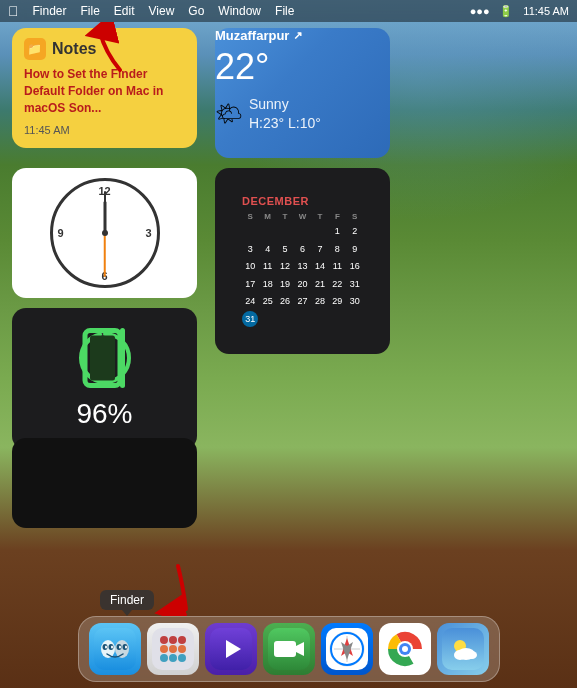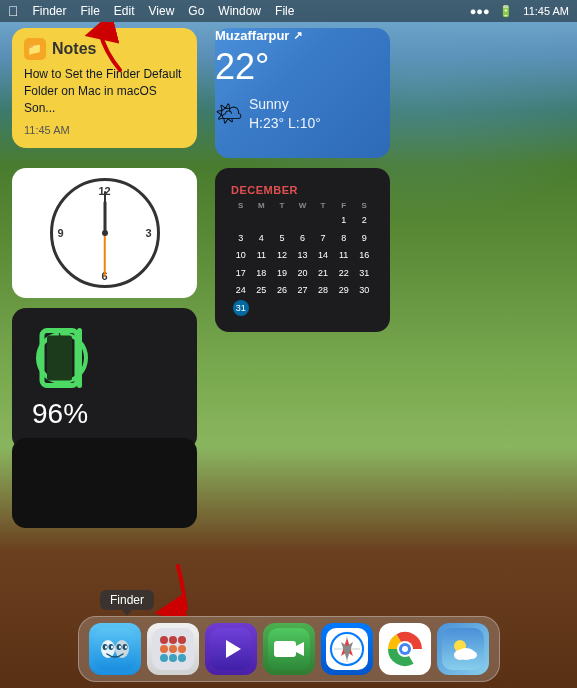--- a/index.html
+++ b/index.html
@@ -104,22 +104,22 @@
       justify-content: center;
       font-size: 12px;
     }
     .notes-title {
       font-size: 16px;
       font-weight: 700;
       color: #333;
     }
     .notes-content {
       font-size: 12px;
-      font-weight: 400;
-      color: #0f172a;
+      font-weight: 700;
+      color: #b91c1c;
       line-height: 1.4;
       margin-bottom: 8px;
     }
     .notes-time {
       font-size: 11px;
       color: #555;
     }
 
     
     .weather-widget {
@@ -234,21 +234,21 @@
     }
 
     
     .calendar-widget {
       position: absolute;
       left: 215px;
       top: 168px;
       width: 175px;
       background: #1c1c1e;
       border-radius: 14px;
-      padding: 16px;
+      padding: 27px;
       z-index: 10;
     }
     .cal-month {
       font-size: 11px;
       font-weight: 700;
       color: #e05050;
       text-transform: uppercase;
       letter-spacing: 0.5px;
       margin-bottom: 4px;
     }
@@ -285,21 +285,21 @@
 
     
     .battery-widget {
       width: 185px;
       background: #1c1c1e;
       border-radius: 14px;
       padding: 20px 20px;
       min-height: 120px;
       display: flex;
       flex-direction: column;
-      align-items: flex-start;
+      align-items: center;
       justify-content: center;
     }
     .battery-circle {
       width: 60px;
       height: 60px;
       position: relative;
       margin-bottom: 10px;
     }
     .battery-circle svg {
       width: 60px;

